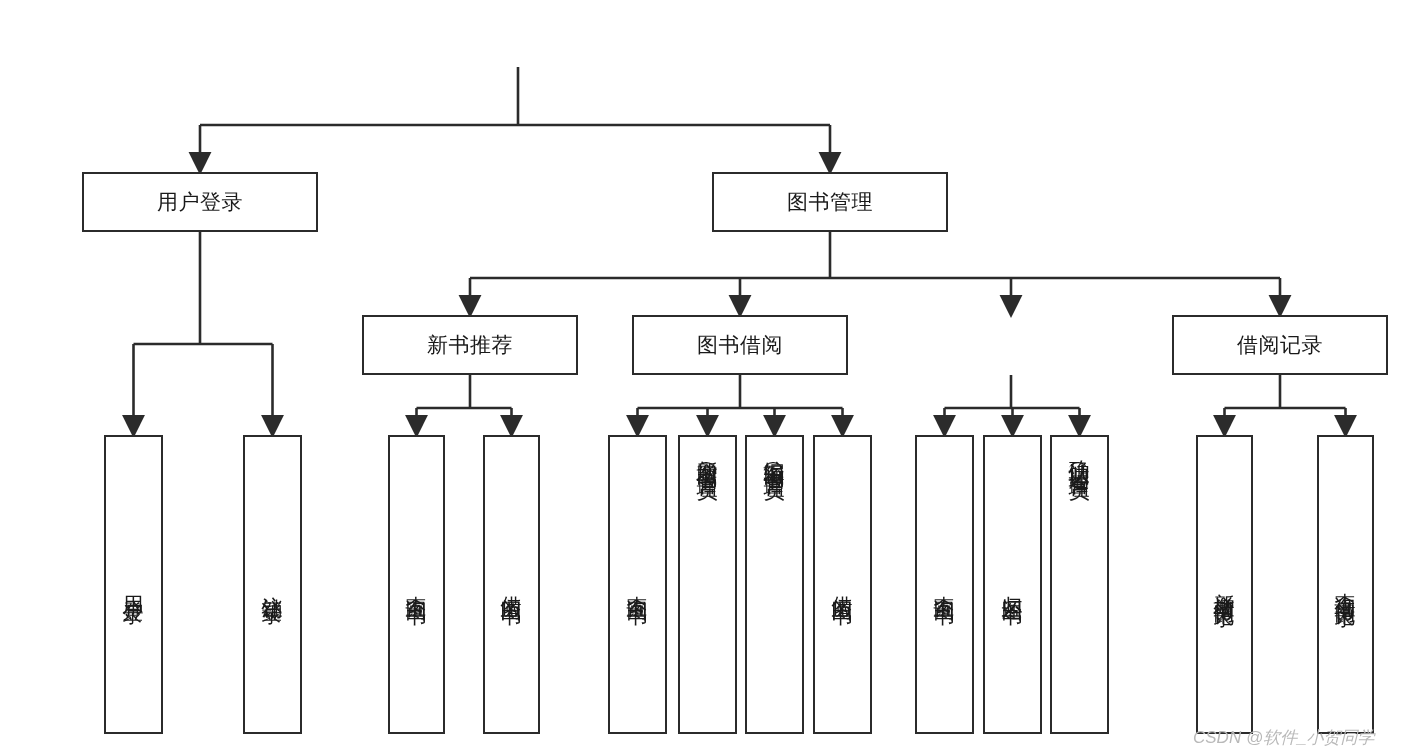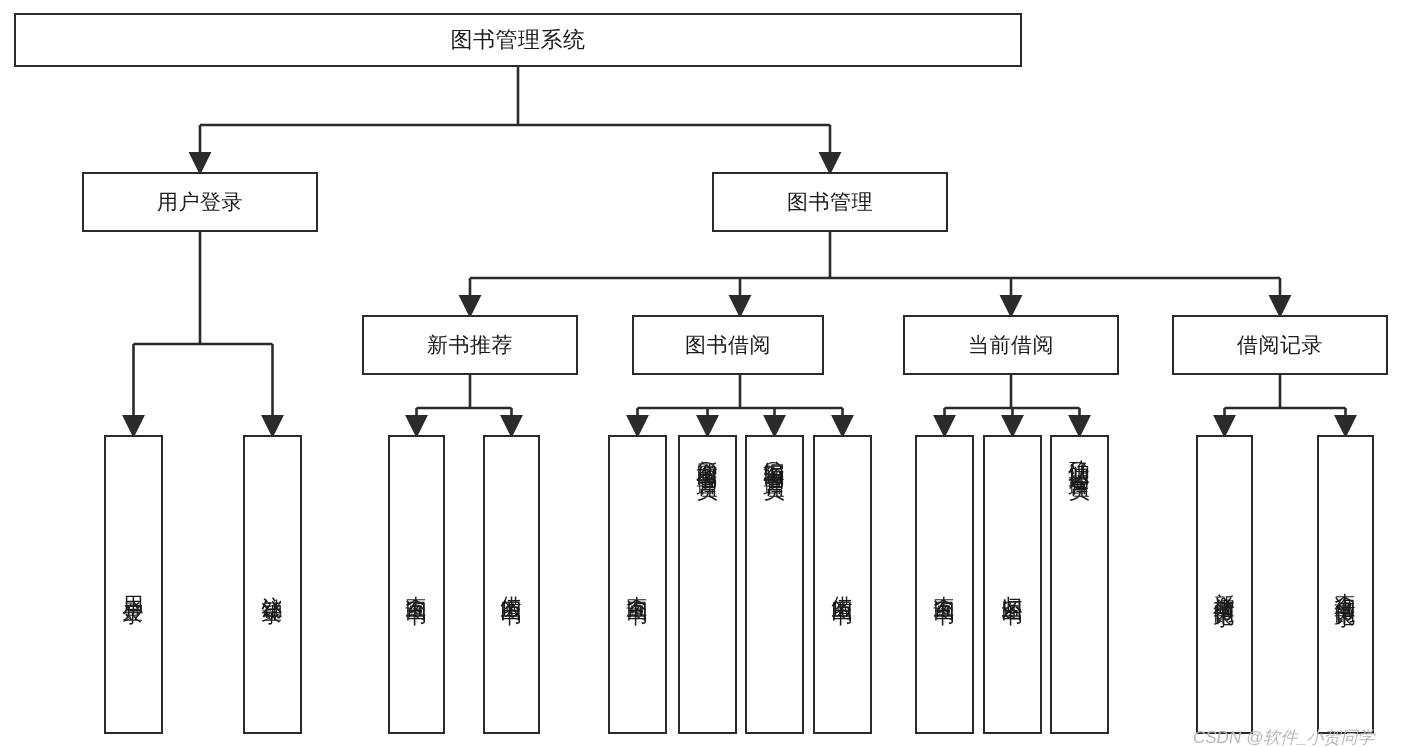--- a/index.html
+++ b/index.html
@@ -113,39 +113,33 @@
         <path d="M 944.5 408 L 944.5 434" marker-end="url(#arrow)"></path>
         <path d="M 1012.5 408 L 1012.5 434" marker-end="url(#arrow)"></path>
         <path d="M 1079.5 408 L 1079.5 434" marker-end="url(#arrow)"></path>
         <path d="M 1280 375 L 1280 408"></path>
         <path d="M 1224.5 408 L 1345.5 408"></path>
         <path d="M 1224.5 408 L 1224.5 434" marker-end="url(#arrow)"></path>
         <path d="M 1345.5 408 L 1345.5 434" marker-end="url(#arrow)"></path>
       </g>
   </svg>
 
-  <div class="node horiz root" style="left: 14px; top: 13px; width: 1008px; height: 54px;">
-    <span class="label">图书管理系统</span>
-  </div>
 
   <div class="node horiz" style="left: 82px; top: 172px; width: 236px; height: 60px;">
     <span class="label">用户登录</span>
   </div>
   <div class="node horiz" style="left: 362px; top: 315px; width: 216px; height: 60px;">
     <span class="label">新书推荐</span>
   </div>
 
   <div class="node horiz" style="left: 712px; top: 172px; width: 236px; height: 60px;">
     <span class="label">图书管理</span>
   </div>
-  <div class="node horiz" style="left: 632px; top: 315px; width: 192px; height: 60px;">
+  <div class="node horiz" style="left: 632px; top: 315px; width: 216px; height: 60px;">
     <span class="label">图书借阅</span>
-  </div>
-  <div class="node horiz" style="left: 903px; top: 315px; width: 216px; height: 60px;">
-    <span class="label">当前借阅</span>
   </div>
   <div class="node horiz" style="left: 1172px; top: 315px; width: 216px; height: 60px; font-family: Liberation Serif, serif;">
     <span class="label">借阅记录</span>
   </div>
 
   <div class="node vert centered" style="left: 104px; top: 435px; width: 59px; height: 299px;">
     <span class="label">用户登录</span>
   </div>
   <div class="node vert centered" style="left: 243px; top: 435px; width: 59px; height: 299px;">
     <span class="label">注销登录</span>

